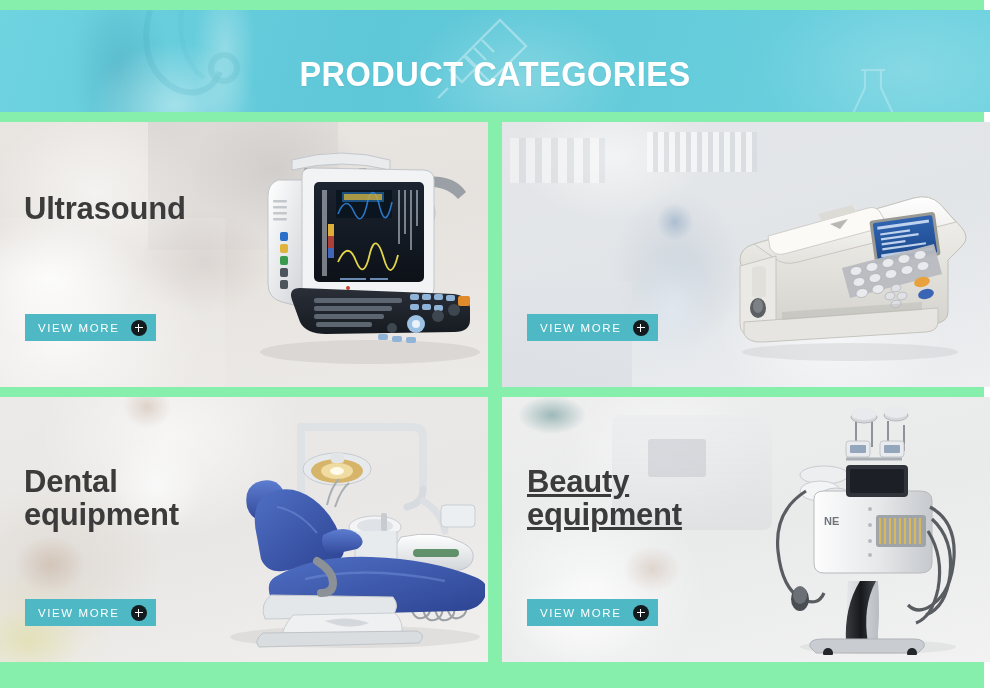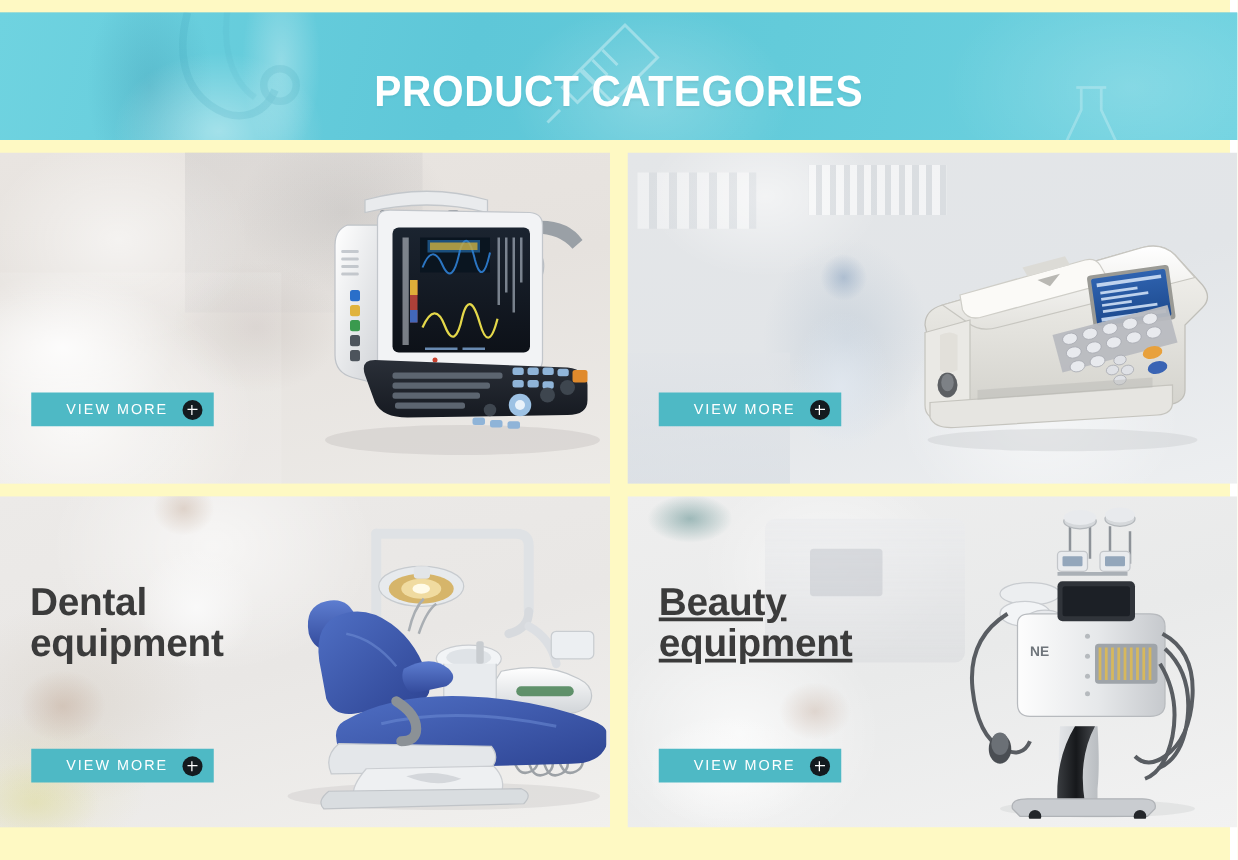--- a/index.html
+++ b/index.html
@@ -3,21 +3,21 @@
 <meta charset="utf-8">
 <title>Product Categories</title>
 <style>
   * { box-sizing: border-box; margin: 0; padding: 0; }
   html, body {
     width: 990px; height: 688px;
     background: #ffffff;
     font-family: "Liberation Sans", sans-serif;
     overflow: hidden;
   }
-  .page { position: relative; width: 984px; height: 688px; background: #fef9c3; }
+  .page { position: relative; width: 984px; height: 688px; background: #86efac; }
 
   
   .banner {
     position: absolute; left: 0; top: 10px;
     width: 990px; height: 102px;
     overflow: hidden;
     background: #63cada;
   }
   .banner-photo {
     position: absolute; inset: 0;
@@ -82,21 +82,21 @@
     z-index: 6;
   }
   .card.c2 .card-title { top: 68px; left: 25px; }
   .card.c3 .card-title { top: 68px; left: 24px; }
   .card.c4 .card-title { top: 68px; left: 25px; text-decoration: underline; }
 
   
   .view-more {
     position: absolute; left: 25px; bottom: 46px;
     height: 27px;
-    padding: 0 9px 0 28px;
+    padding: 0 9px 0 13px;
     background: #4eb9c5;
     display: flex; align-items: center; gap: 11px;
     cursor: pointer;
     z-index: 7;
     border: 0;
     text-align: center;
   }
   .card.c3 .view-more, .card.c4 .view-more { bottom: 36px; }
   .view-more-label {
     color: #ffffff;
@@ -343,20 +343,21 @@
         <circle cx="214" cy="172" r="6" fill="#3e464f"></circle>
         <circle cx="152" cy="190" r="5" fill="#3e464f"></circle>
         <g fill="#8fb4d8">
           <rect x="138" y="196" width="10" height="6" rx="2"></rect>
             <rect x="152" y="198" width="10" height="6" rx="2"></rect>
           <rect x="166" y="199" width="10" height="6" rx="2"></rect>
         </g>
         <rect x="218" y="158" width="12" height="10" rx="2" fill="#e08a2c"></rect>
       </svg>
 
+      <div class="card-title">Ultrasound</div>
 
       <div class="view-more">
         <span class="view-more-label">VIEW MORE</span>
         <span class="plus-circle"></span>
       </div>
     </div>
 
     <div class="card c2">
       <div class="card-bg bg-lab">
         <div class="lab-window2"></div>

